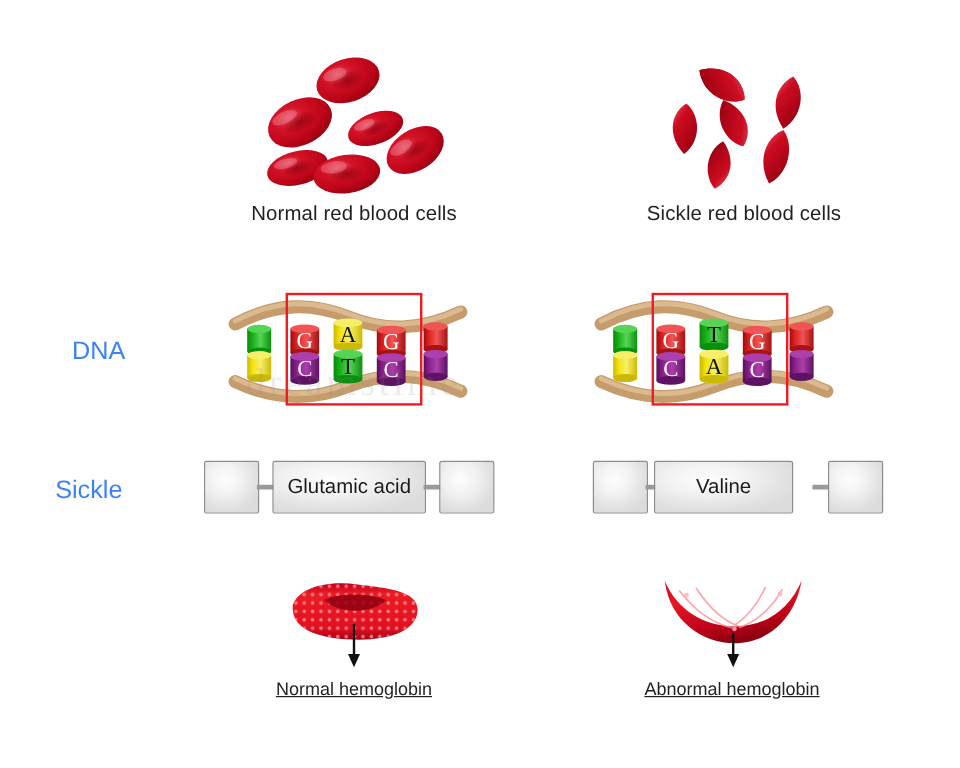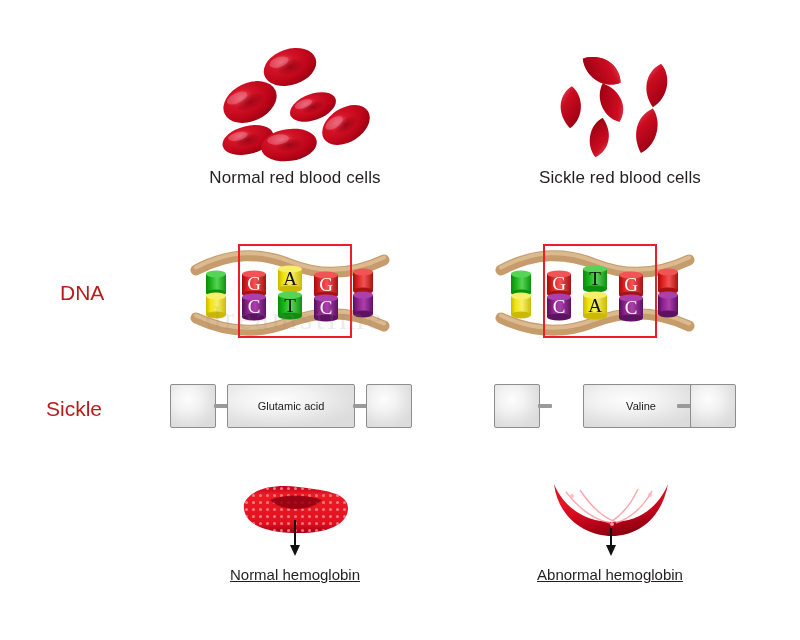--- a/index.html
+++ b/index.html
@@ -34,36 +34,36 @@
     position: absolute;
     text-align: center;
     font-size: 15px;
     color: #231f20;
     white-space: nowrap;
     text-decoration: underline;
   }
   .row-label {
     position: absolute;
     font-size: 21px;
-    color: #b91c1c;
+    color: #3b82f6;
     white-space: nowrap;
   }
 
   
   .pbox {
     position: absolute;
     box-sizing: border-box;
     border: 1.6px solid #8d8d8d;
     border-radius: 2px;
     background:
       radial-gradient(ellipse 70% 70% at 38% 34%, #fdfdfd 0%, #f2f2f2 42%, #e3e3e3 78%, #dcdcdc 100%);
     display: flex;
     align-items: center;
     justify-content: center;
-    font-size: 11px;
+    font-size: 17px;
     color: #1b1b1b;
     white-space: nowrap;
   }
   .pconn {
     position: absolute;
     height: 4px;
     background: #9a9a9a;
     border-radius: 1px;
   }
 
@@ -386,21 +386,21 @@
   <div class="row-label" style="left:46px; top:397px;">Sickle</div>
 
   <div class="pbox" style="left:170px; top:384px; width:46px; height:44px;"></div>
   <div class="pconn" style="left:214px; top:404px; width:14px;"></div>
   <div class="pbox" style="left:227px; top:384px; width:128px; height:44px;">Glutamic acid</div>
   <div class="pconn" style="left:353px; top:404px; width:14px;"></div>
   <div class="pbox" style="left:366px; top:384px; width:46px; height:44px;"></div>
 
   <div class="pbox" style="left:494px; top:384px; width:46px; height:44px;"></div>
   <div class="pconn" style="left:538px; top:404px; width:14px;"></div>
-  <div class="pbox" style="left:583px; top:384px; width:116px; height:44px;">Valine</div>
+  <div class="pbox" style="left:545px; top:384px; width:116px; height:44px;">Valine</div>
   <div class="pconn" style="left:677px; top:404px; width:14px;"></div>
   <div class="pbox" style="left:690px; top:384px; width:46px; height:44px;"></div>
 
   <div class="abs" style="left:236px; top:478px;">
     <svg width="120" height="80" viewBox="0 0 120 80">
       <defs>
         <linearGradient id="hbN" x1="0" y1="0" x2="0" y2="1">
           <stop offset="0%" stop-color="#c2001a"></stop>
           <stop offset="18%" stop-color="#ec1c24"></stop>
           <stop offset="80%" stop-color="#e01020"></stop>

